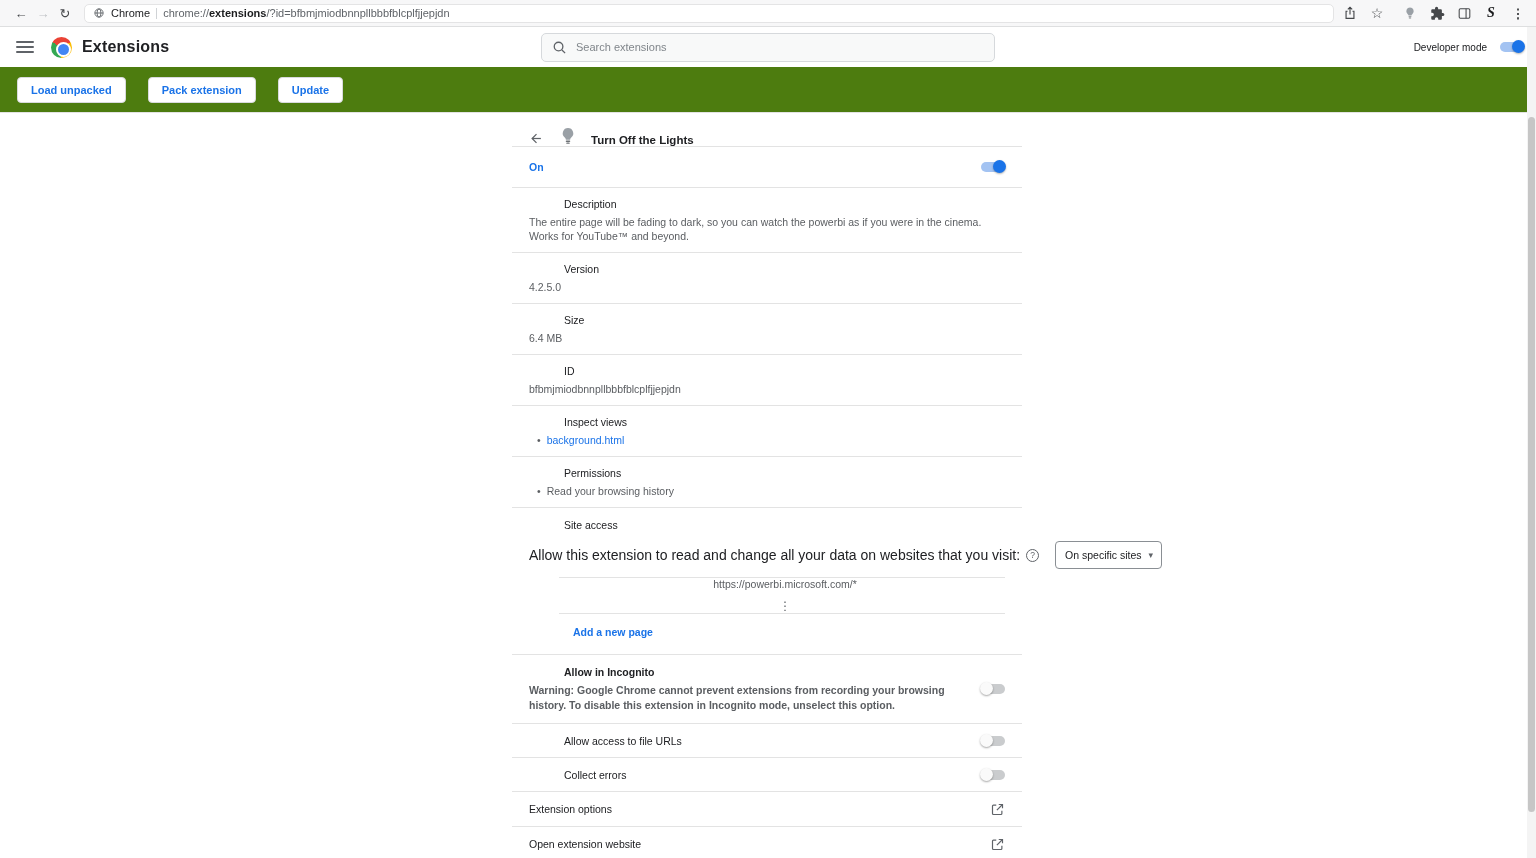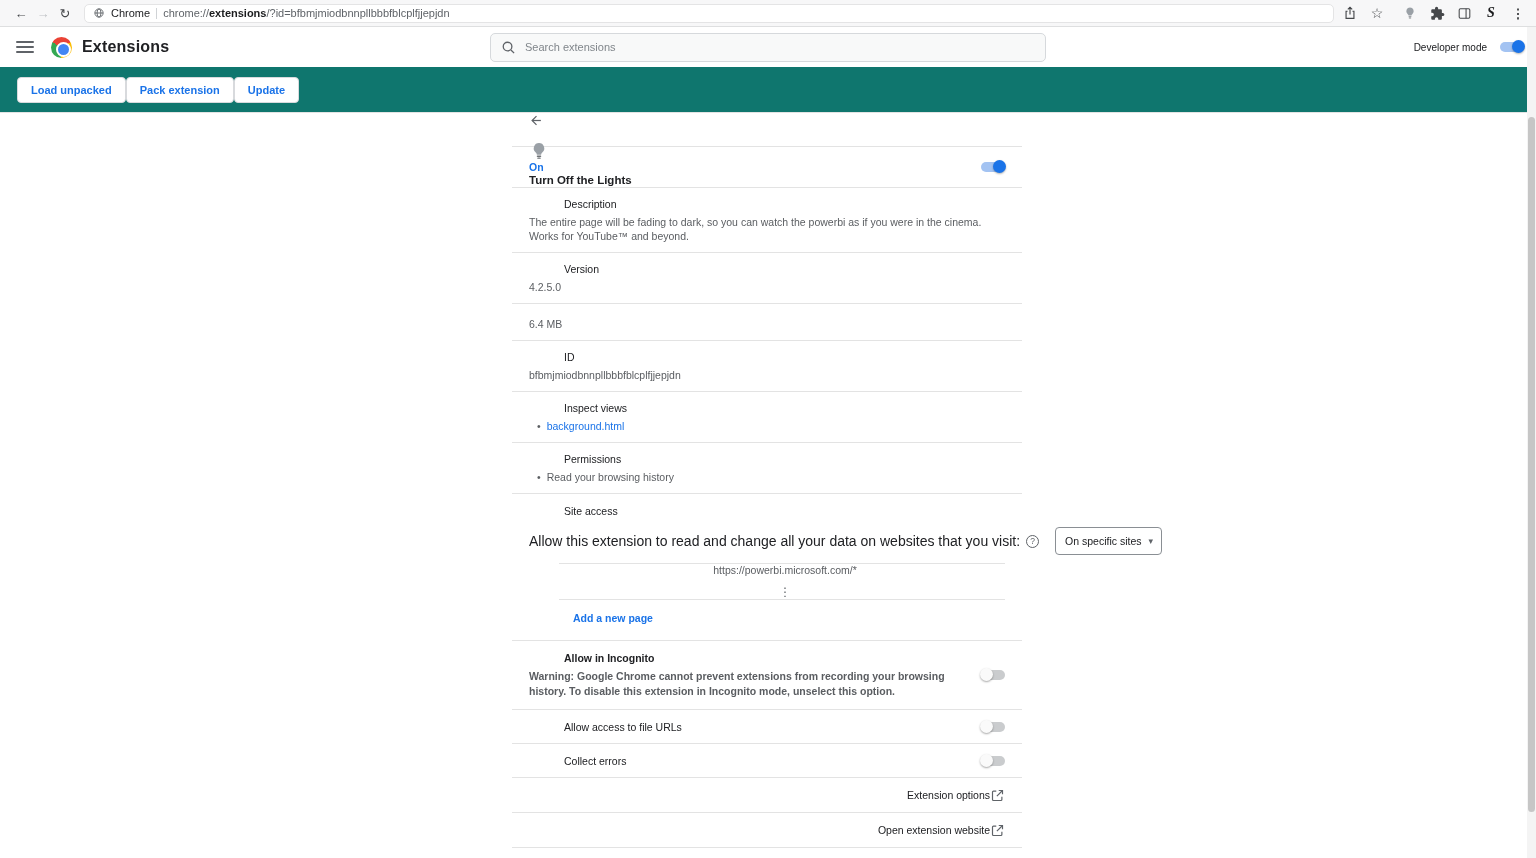--- a/index.html
+++ b/index.html
@@ -30,48 +30,48 @@
   
   .ext-header { height:40px; background:#fff; display:flex; align-items:center;
                 padding:0 12px 0 16px; position:relative; }
   .menu-btn { width:18px; display:flex; flex-direction:column; gap:3px; margin-right:17px; cursor:pointer; }
   .menu-btn i { display:block; height:2px; background:#5f6368; border-radius:1px; }
   .chrome-logo { width:21px; height:21px; border-radius:50%; position:relative; margin-right:10px;
        background:conic-gradient(from 60deg,#fbbc05 0 120deg,#34a853 0 240deg,#ea4335 0 360deg); }
   .chrome-logo::after { content:''; position:absolute; left:5px; top:5px; width:11px; height:11px;
        background:#4285f4; border:2px solid #fff; border-radius:50%; }
   .page-title { font-size:16px; font-weight:600; color:#202124; letter-spacing:.2px; }
-  .searchbox { position:absolute; left:50%; transform:translateX(-50%); width:556px; height:29px;
+  .searchbox { position:absolute; left:50%; transform:translateX(-50%); width:454px; height:29px;
                background:#f8f9f9; border:1px solid #d6d9dc; border-radius:5px;
                display:flex; align-items:center; gap:9px; padding:0 10px; }
   .searchbox input { flex:1; border:none; outline:none; background:transparent;
                      font-size:11px; color:#202124; font-family:inherit; }
   .searchbox input::placeholder { color:#80868b; }
   .dev-mode { margin-left:auto; display:flex; align-items:center; gap:13px;
               font-size:10px; color:#202124; }
 
   
   .toggle { position:relative; width:24px; height:10px; border-radius:6px; cursor:pointer; flex:none; display:inline-block; }
   .toggle .knob { position:absolute; top:-2px; width:13px; height:13px; border-radius:50%; }
   .toggle.on { background:#a3c3f2; }
   .toggle.on .knob { right:-1px; background:#1a73e8; box-shadow:0 1px 2px rgba(0,0,0,.3); }
   .toggle.off { background:#caccce; }
   .toggle.off .knob { left:-1px; background:#fafafa; box-shadow:0 1px 2px rgba(0,0,0,.35); }
 
   
-  .actions-row { height:46px; display:flex; align-items:center; padding:0 17px;
-                 border-bottom:1px solid #e3e3e3; background:#0f766e; }
+  .actions-row { height:46px; display:flex; align-items:center; gap:22px; padding:0 17px;
+                 border-bottom:1px solid #e3e3e3; background:#4d7c0f; }
   .actions-row button { font-family:inherit; font-size:11px; font-weight:600; color:#1a73e8;
                  background:#fff; border:1px solid #d8dadd; border-radius:4px;
                  padding:6px 13px; cursor:pointer; }
 
   
   .panel { width:510px; margin-left:512px; background:#fff; }
   .divb { border-bottom:1px solid #e3e3e3; }
-  .panel-head { display:flex; align-items:flex-start; height:34px; padding:0 17px; gap:13px;flex-direction:column; }
+  .panel-head { display:flex; align-items:flex-end; height:34px; padding:0 17px; gap:13px; }
   .panel-back { width:16px; height:16px; cursor:pointer; display:flex; align-items:center; }
   .ext-title { font-size:11.5px; font-weight:600; color:#202124; }
   .on-row { display:flex; align-items:center; justify-content:space-between; height:41px; padding:0 17px; }
   .on-label { font-size:10.5px; font-weight:600; color:#1a73e8; }
 
   .kv { padding:9px 17px; }
   .kv .lab, .sec-lab { font-size:10.5px; color:#202124; line-height:14px;margin-left:35px; }
   .kv .val { font-size:10.5px; color:#5a5d61; line-height:14px; margin-top:4px; }
   .bullet-row { display:flex; gap:6px; margin-top:4px; padding-left:8px;
                 font-size:10.5px; line-height:14px; color:#5a5d61; }
@@ -92,21 +92,21 @@
   .site-row { height:36px; display:flex; align-items:center; justify-content:space-between;
               border-top:1px solid #e3e3e3; padding:0 8px 0 14px; font-size:10.5px; color:#5a5d61;flex-direction:column; }
   .kebab { font-size:12px; color:#5f6368; cursor:pointer; width:16px; text-align:center; }
   .add-row { height:37px; display:flex; align-items:center; border-top:1px solid #e3e3e3; padding-left:14px; }
   .add-link { font-size:10.5px; font-weight:600; color:#1a73e8; cursor:pointer; }
 
   .tgl-section { display:flex; align-items:center; gap:12px; padding:10px 17px;font-weight:bold; }
   .tgl-left { flex:1; }
   .warn { font-size:10.5px; color:#5a5d61; line-height:15px; margin-top:4px; max-width:440px; }
   .tgl-row { height:34px; display:flex; align-items:center; justify-content:space-between; padding:0 17px; }
-  .link-row { height:35px; display:flex; align-items:center; justify-content:flex-end;
+  .link-row { height:35px; display:flex; align-items:center; justify-content:space-between;
               padding:0 17px; cursor:pointer; }
   .link-row .lab { font-size:10.5px; color:#202124; }
 
   
   .scrollbar { position:absolute; top:27px; right:0; bottom:0; width:9px; background:#f4f4f4; }
   .scrollbar .thumb { position:absolute; left:1px; right:1px; top:90px; height:695px;
                       background:#c6c6c6; border-radius:4px; cursor:pointer; }
   svg { display:block; }
 </style>
 </head>
@@ -223,20 +223,21 @@
       <div class="lab">Description</div>
       <div class="val">The entire page will be fading to dark, so you can watch the powerbi as if you were in the cinema. Works for YouTube™ and beyond.</div>
     </div>
 
     <div class="kv divb">
       <div class="lab">Version</div>
       <div class="val">4.2.5.0</div>
     </div>
 
     <div class="kv divb">
+      <div class="lab">Size</div>
       <div class="val">6.4 MB</div>
     </div>
 
     <div class="kv divb">
       <div class="lab">ID</div>
       <div class="val">bfbmjmiodbnnpllbbbfblcplfjjepjdn</div>
     </div>
 
     <div class="kv divb">
       <div class="lab">Inspect views</div>

